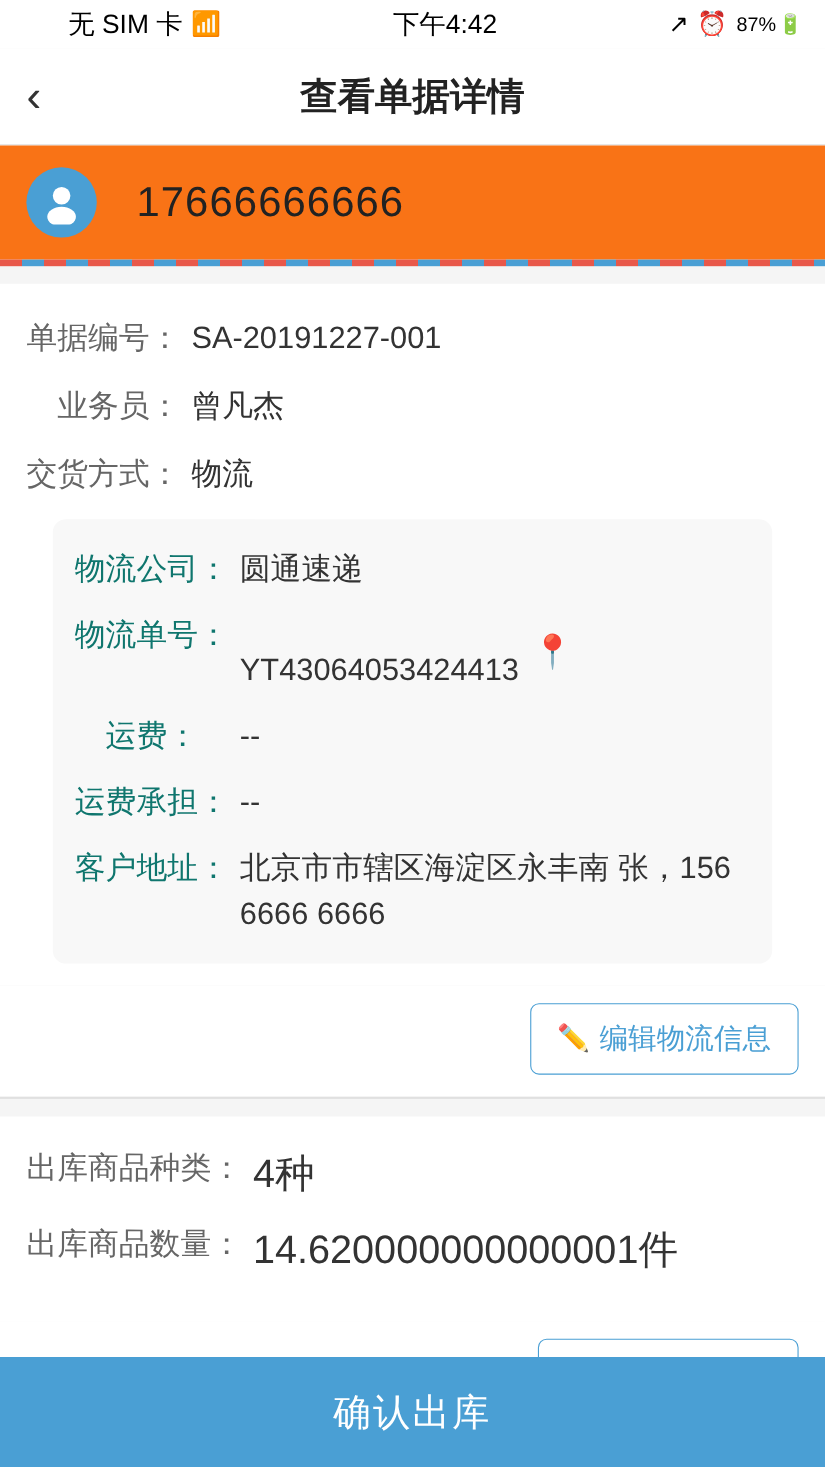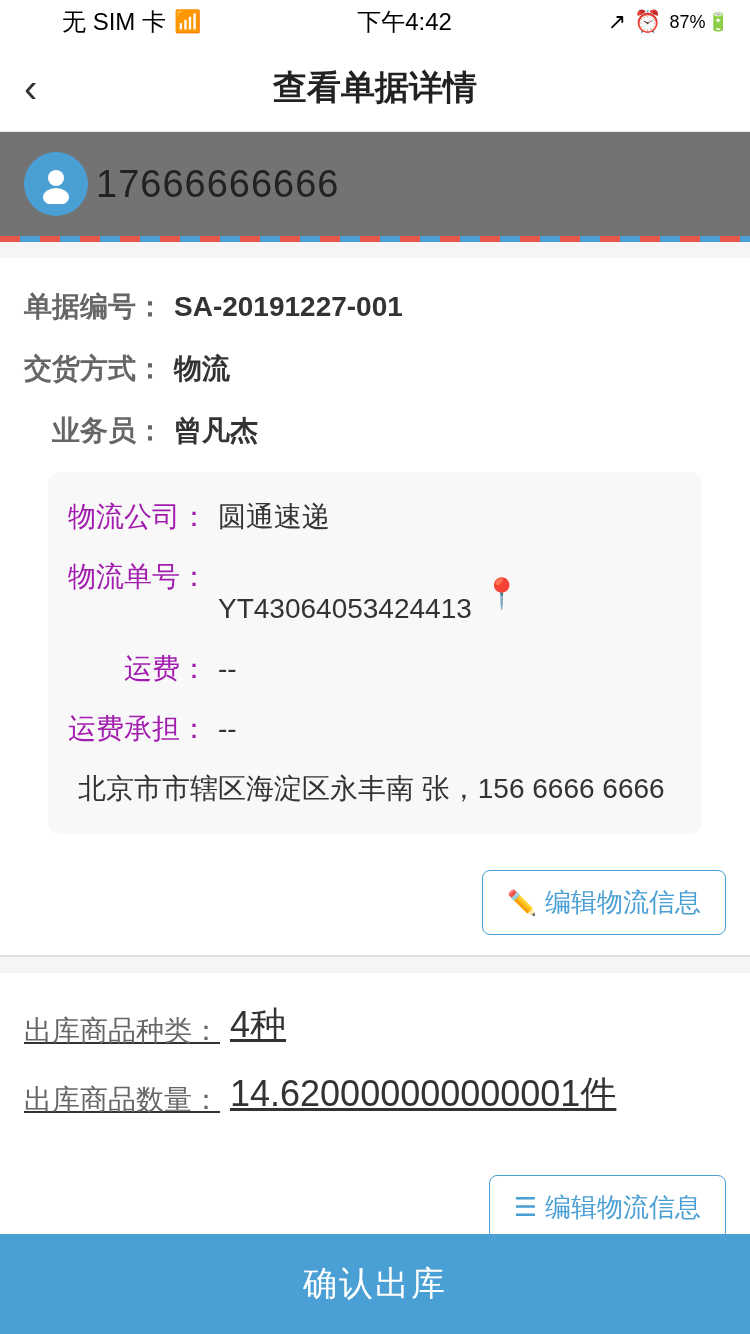--- a/index.html
+++ b/index.html
@@ -54,25 +54,25 @@
       line-height: 1;
     }
     .nav-title {
       font-size: 34px;
       font-weight: 600;
       color: #222;
     }
 
     
     .customer-header {
-      background: #737373;
+      background: #f97316;
       padding: 20px 24px;
       display: flex;
       align-items: center;
-      gap: 8px;
+      gap: 36px;
     }
     .customer-avatar {
       width: 64px;
       height: 64px;
       border-radius: 50%;
       background: #4a9fd4;
       display: flex;
       align-items: center;
       justify-content: center;
       flex-shrink: 0;
@@ -100,21 +100,20 @@
     .info-section {
       background: #fff;
       padding: 28px 24px 20px 24px;
       margin-top: 16px;
     }
     .info-row {
       display: flex;
       align-items: center;
       margin-bottom: 20px;
       line-height: 1.5;
-      font-weight: bold;
     }
     .info-label {
       color: #666;
       font-size: 28px;
       min-width: 140px;
       text-align: right;
       flex-shrink: 0;
     }
     .info-value {
       color: #333;
@@ -131,24 +130,24 @@
       padding: 24px 20px;
     }
     .logistics-row {
       display: flex;
       align-items: flex-start;
       margin-bottom: 18px;
       line-height: 1.5;
     }
     .logistics-row:last-child { margin-bottom: 0; }
     .logistics-label {
-      color: #a21caf;
+      color: #0f766e;
       font-size: 28px;
       min-width: 140px;
-      text-align: right;
+      text-align: center;
       flex-shrink: 0;
     }
     .logistics-value {
       color: #333;
       font-size: 28px;
       margin-left: 10px;
       flex: 1;
     }
     .tracking-row {
       display: flex;
@@ -196,23 +195,22 @@
     }
 
     
     .product-section {
       background: #fff;
       padding: 28px 24px 20px 24px;
       margin-top: 16px;
     }
     .product-row {
       display: flex;
-      align-items: flex-end;
+      align-items: flex-start;
       margin-bottom: 20px;
-      text-decoration: underline;
     }
     .product-label {
       color: #666;
       font-size: 28px;
       min-width: 170px;
       text-align: right;
       flex-shrink: 0;
     }
     .product-value {
       color: #333;
@@ -301,26 +299,26 @@
 </div>
 
 <div class="dashed-separator"></div>
 
 <div class="info-section">
   <div class="info-row">
     <span class="info-label">单据编号：</span>
     <span class="info-value">SA-20191227-001</span>
   </div>
   <div class="info-row">
+    <span class="info-label">业务员：</span>
+    <span class="info-value">曾凡杰</span>
+  </div>
+  <div class="info-row">
     <span class="info-label">交货方式：</span>
     <span class="info-value">物流</span>
-  </div>
-  <div class="info-row">
-    <span class="info-label">业务员：</span>
-    <span class="info-value">曾凡杰</span>
   </div>
 
   <div class="logistics-card">
     <div class="logistics-row">
       <span class="logistics-label">物流公司：</span>
       <span class="logistics-value">圆通速递</span>
     </div>
     <div class="logistics-row">
       <span class="logistics-label">物流单号：</span>
       <div class="logistics-value tracking-row">
@@ -330,20 +328,21 @@
     </div>
     <div class="logistics-row">
       <span class="logistics-label">运费：</span>
       <span class="logistics-value">--</span>
     </div>
     <div class="logistics-row">
       <span class="logistics-label">运费承担：</span>
       <span class="logistics-value">--</span>
     </div>
     <div class="logistics-row">
+      <span class="logistics-label">客户地址：</span>
       <span class="logistics-value">北京市市辖区海淀区永丰南  张，156 6666 6666</span>
     </div>
   </div>
 </div>
 
 <div class="edit-logistics-btn">
   <button class="btn-edit">
     <span class="btn-edit-icon">✏️</span>
     <span>编辑物流信息</span>
   </button>

